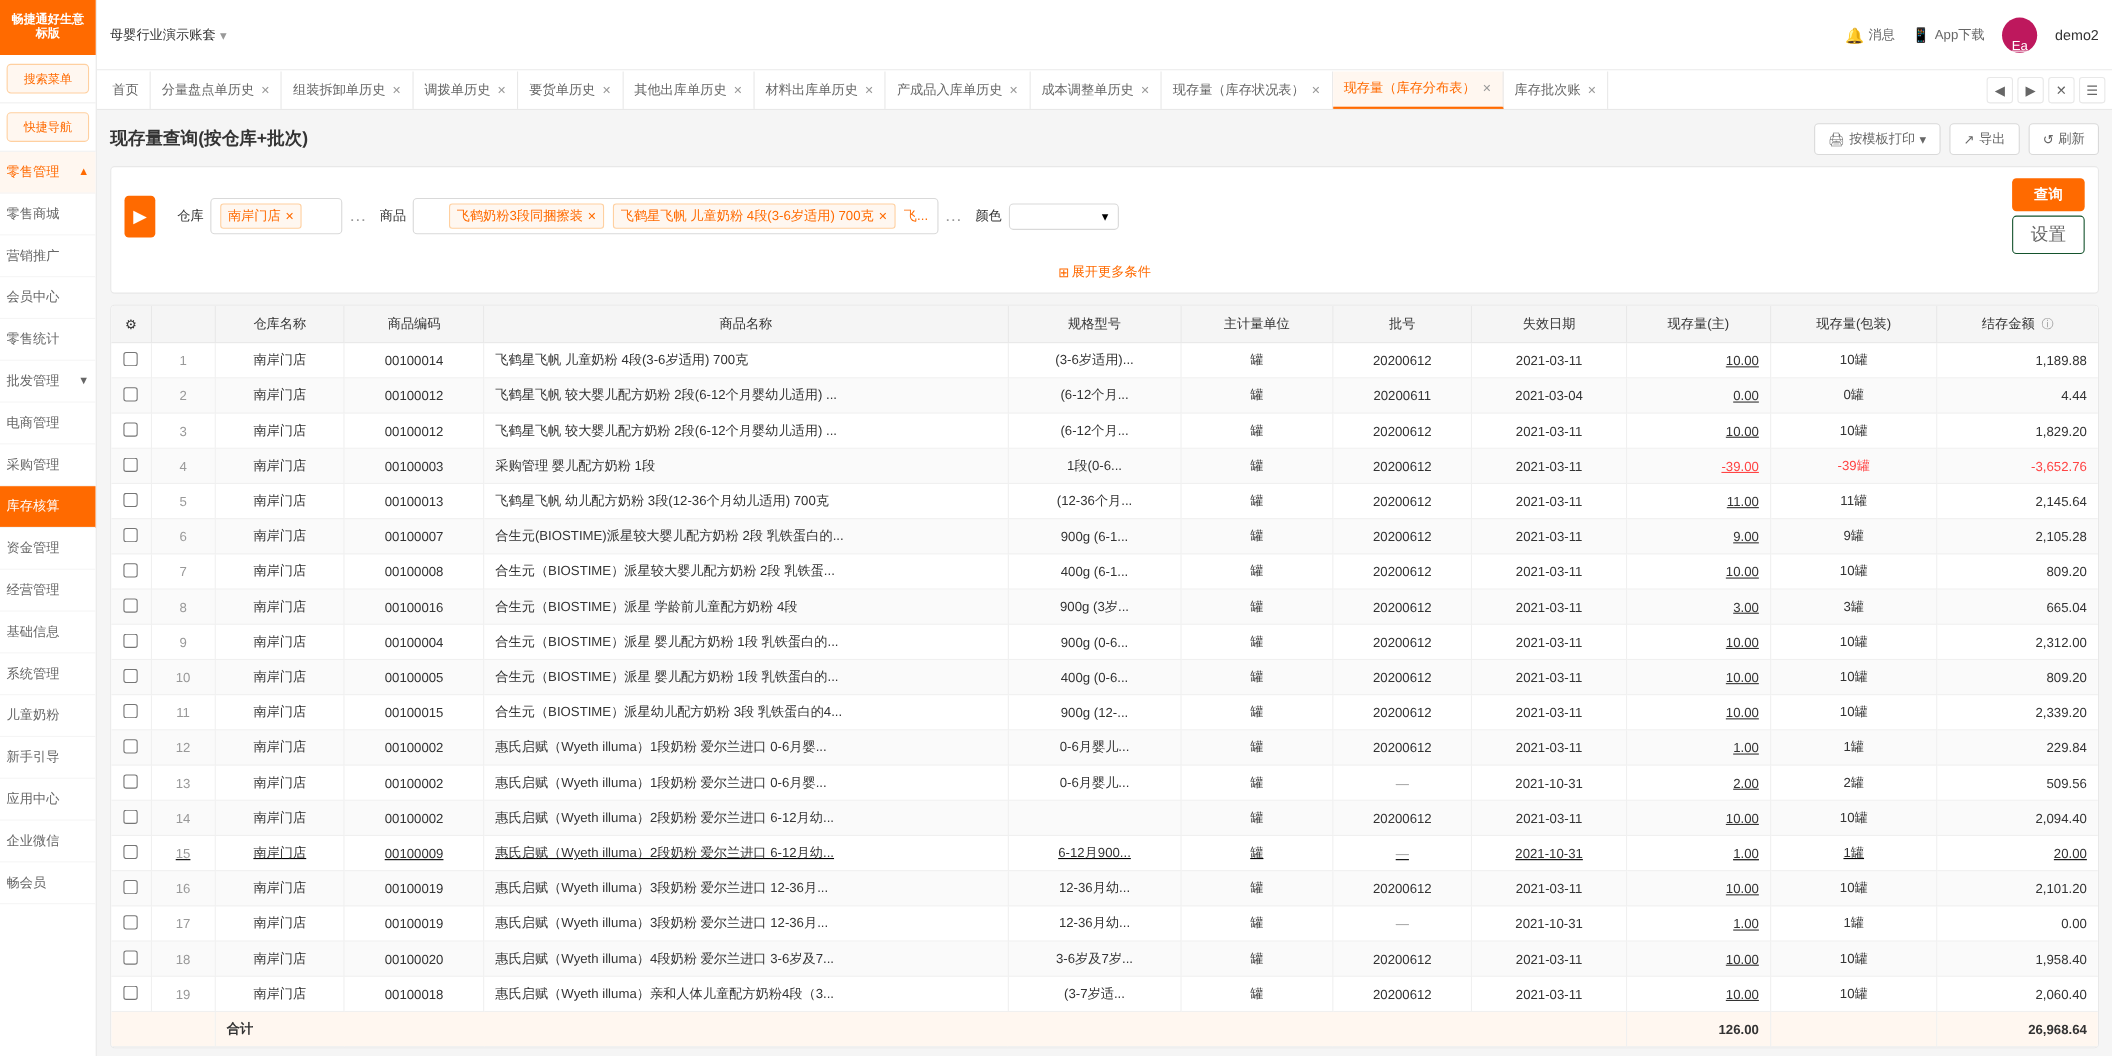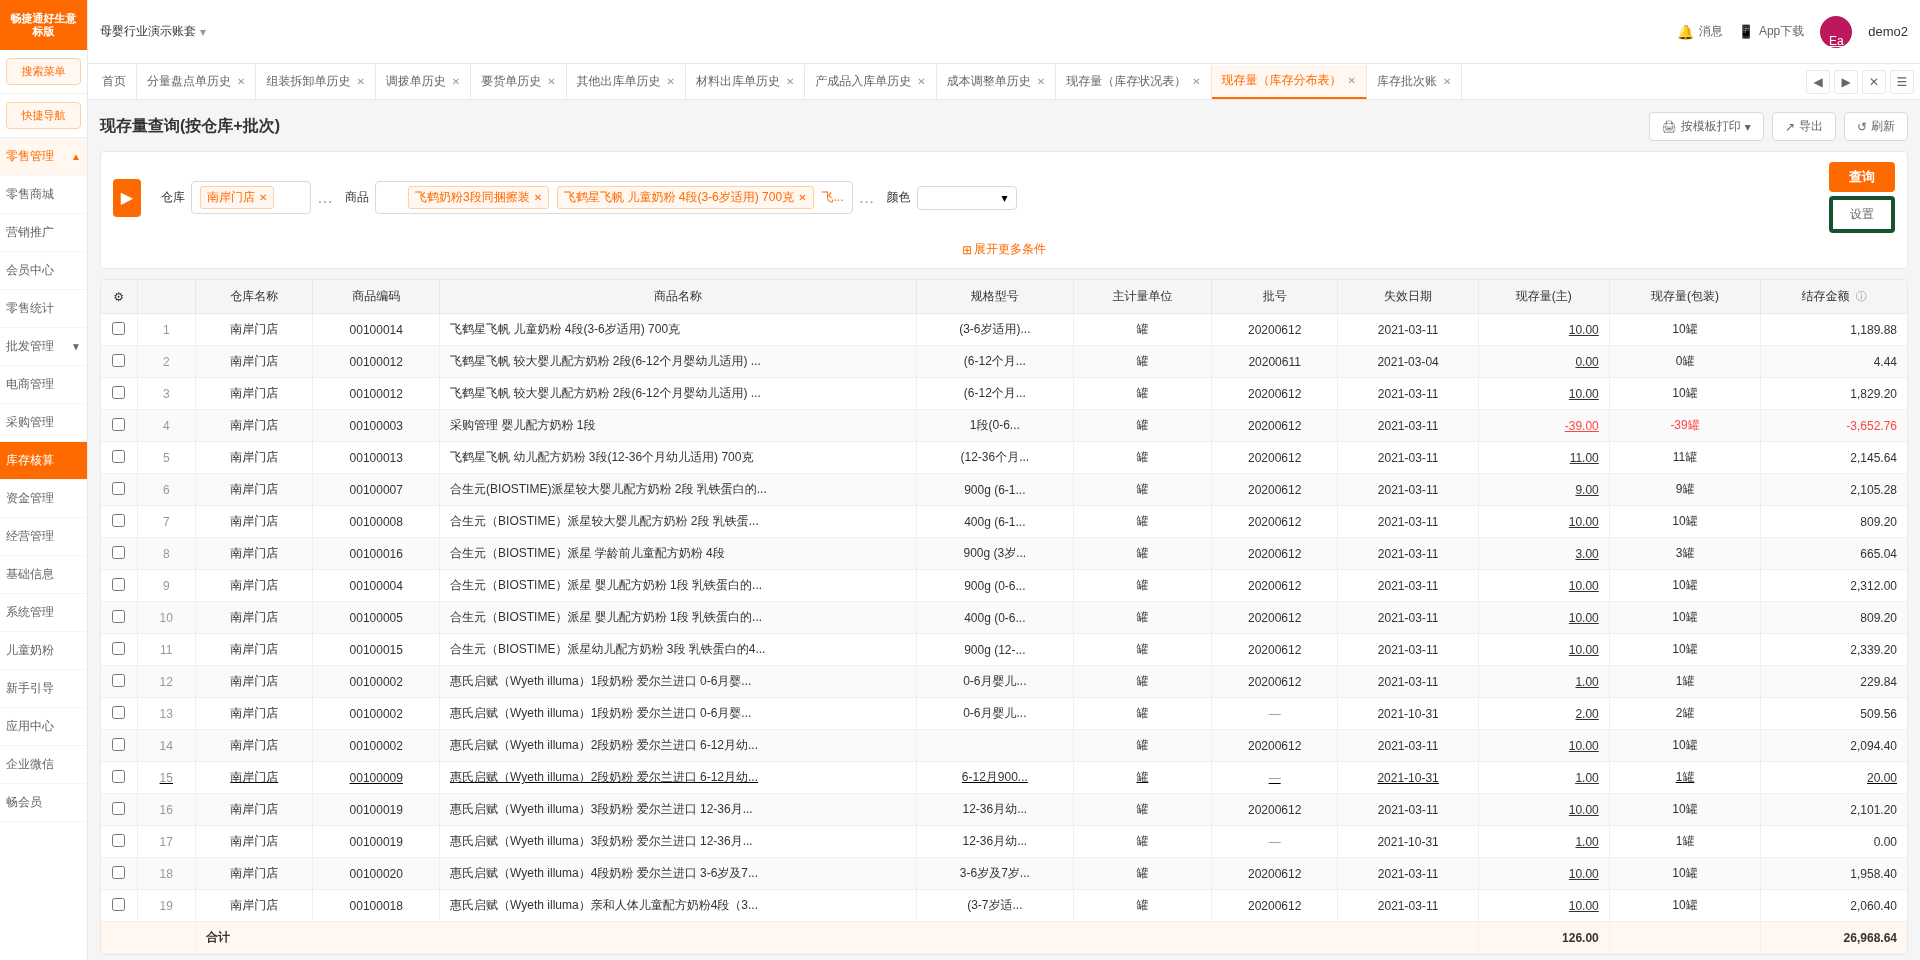--- a/index.html
+++ b/index.html
@@ -55,21 +55,21 @@
     .filter-area { background: #fff; border: 1px solid #e8e8e8; border-radius: 4px; padding: 10px 12px; margin-bottom: 10px; }
     .filter-row { display: flex; align-items: center; gap: 12px; flex-wrap: wrap; }
     .filter-expand-btn { color: #ff6a00; cursor: pointer; display: flex; align-items: center; gap: 2px; margin-top: 8px; font-size: 12px; width: 100%; justify-content: center; }
     .filter-group { display: flex; align-items: center; gap: 6px; }
     .filter-label { color: #333; white-space: nowrap; font-size: 12px; }
     .filter-input { border: 1px solid #d9d9d9; border-radius: 4px; padding: 4px 8px; font-size: 12px; min-width: 120px; display: flex; align-items: center; gap: 4px; background: #fff; cursor: pointer; }
     .filter-tag { background: #fff7f0; border: 1px solid #ffd0a0; border-radius: 3px; padding: 2px 6px; color: #ff6a00; display: flex; align-items: center; gap: 4px; font-size: 11px; }
     .filter-tag .remove { cursor: pointer; color: #ff6a00; font-size: 10px; }
     .filter-dots { color: #999; cursor: pointer; font-size: 16px; line-height: 1; }
     .btn-query { background: #ff6a00; color: #fff; border: none; border-radius: 4px; padding: 6px 20px; cursor: pointer; font-size: 13px; font-weight: bold; }
-    .btn-setting { background: #fff; border: 4px solid #14532d; border-radius: 4px; padding: 6px 14px; cursor: pointer; color: #666; font-size: 12px; }
+    .btn-setting { background: #fff; border: 1px solid #14532d; border-radius: 4px; padding: 6px 14px; cursor: pointer; color: #666; font-size: 16px; }
     .filter-actions { display: flex; flex-direction: column; gap: 4px; margin-left: auto; }
 
     
     .table-container { background: #fff; border: 1px solid #e8e8e8; border-radius: 4px; overflow: hidden; }
     table { width: 100%; border-collapse: collapse; }
     thead tr { background: #f5f5f5; }
     th { padding: 8px 10px; text-align: center; font-weight: normal; color: #333; border-bottom: 1px solid #e8e8e8; border-right: 1px solid #e8e8e8; white-space: nowrap; font-size: 12px; }
     th:last-child { border-right: none; }
     td { padding: 7px 10px; text-align: center; color: #333; border-bottom: 1px solid #f0f0f0; border-right: 1px solid #f0f0f0; font-size: 12px; }
     td:last-child { border-right: none; }

